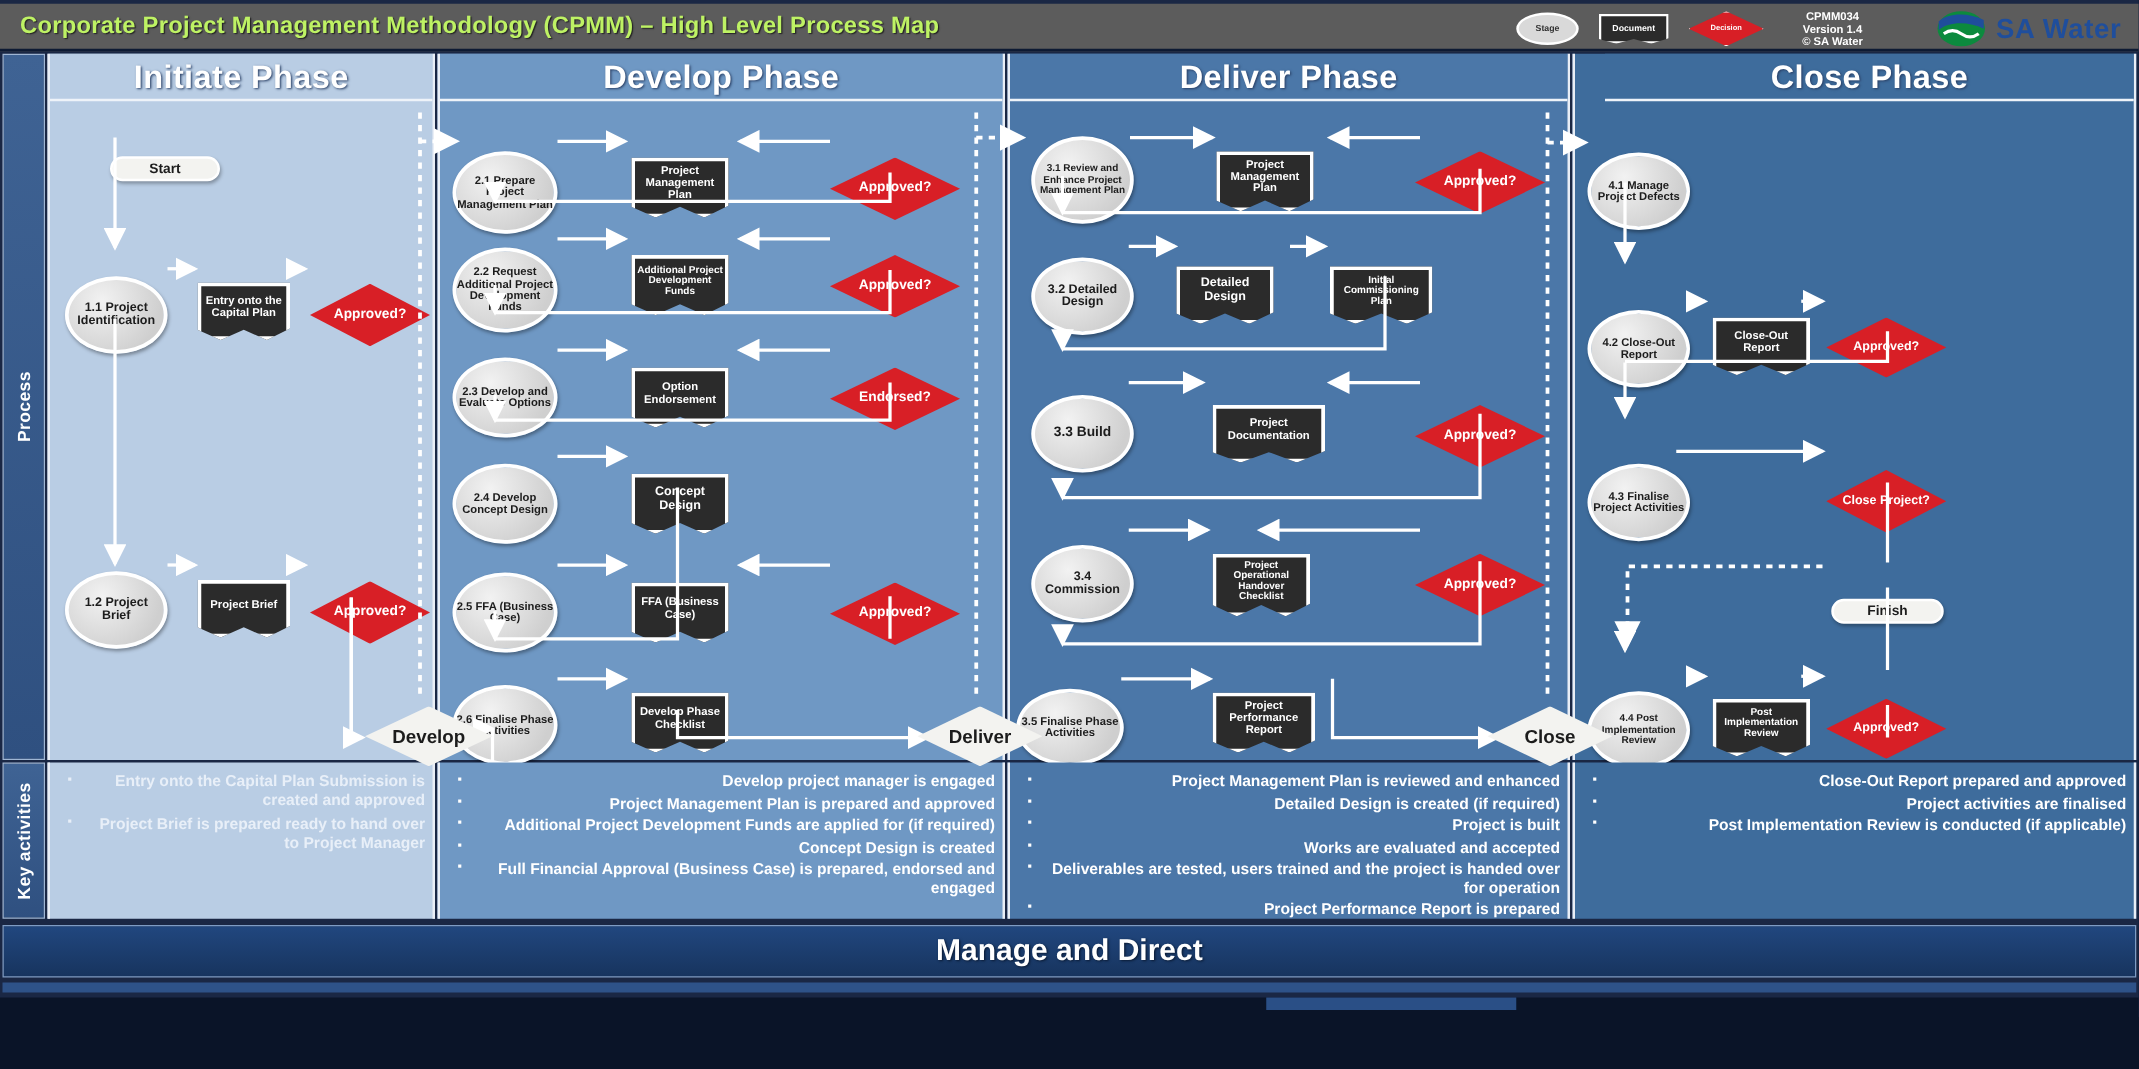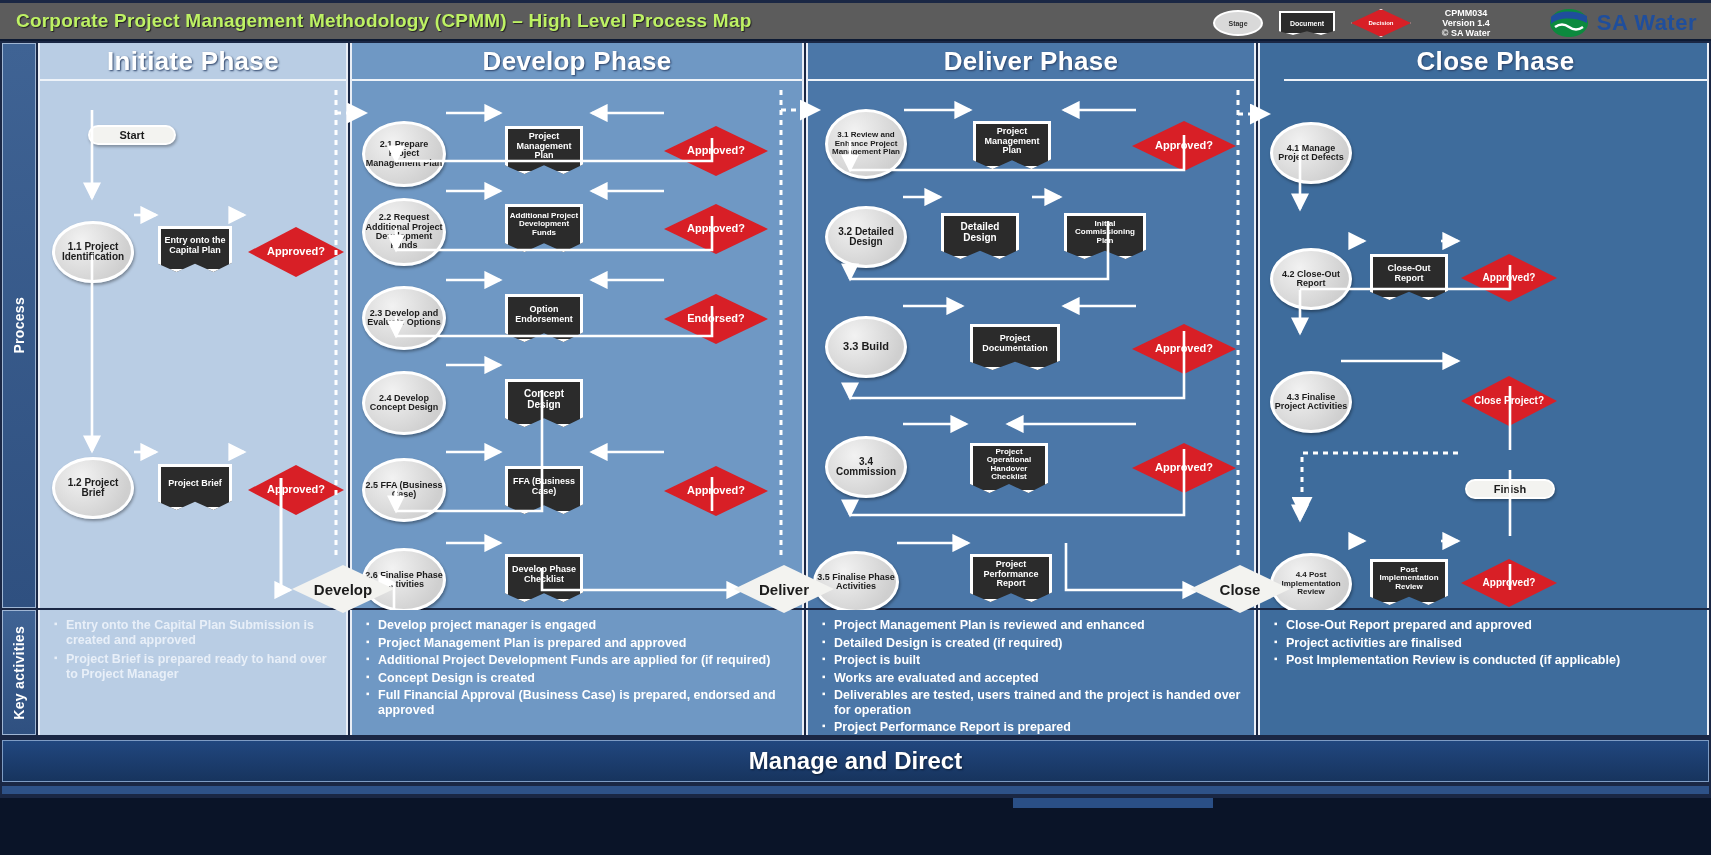--- a/index.html
+++ b/index.html
@@ -81,21 +81,21 @@
   
   .ka { position: absolute; top: 610px; height: 125px; border-left: 2px solid #e9eef6; border-right: 2px solid #e9eef6;
         padding: 8px 6px 4px 14px; overflow: hidden; }
   #ka-initiate { left: 38px;   width: 310px; background: #b9cde4; }
   #ka-develop  { left: 350px;  width: 454px; background: #6f98c4; }
   #ka-deliver  { left: 806px;  width: 450px; background: #4b77a8; }
   #ka-close    { left: 1258px; width: 451px; background: #3e6c9c; }
   .ka ul { list-style: none; }
   .ka li {
     position: relative; color: #ffffff; font-size: 12.5px; font-weight: bold;
-    line-height: 14.5px; margin-bottom: 3px; padding-left: 12px;
+    line-height: 14.5px; margin-bottom: 3px; padding-left: 12px; text-align: right;
   }
   .ka li::before { content: "\25AA"; position: absolute; left: 0; top: -1px; font-size: 10px; }
   #ka-initiate li { color: #e8eff8; margin-bottom: 5px; }
 
   
   .mgbar {
     position: absolute; left: 2px; top: 740px; width: 1707px; height: 42px;
     background: linear-gradient(180deg,#21477f,#17345e);
     border: 1px solid #7e9cc4;
     display: flex; align-items: center; justify-content: center;
@@ -357,21 +357,21 @@
       <li>Entry onto the Capital Plan Submission is created and approved</li>
       <li>Project Brief is prepared ready to hand over to Project Manager</li>
     </ul>
   </div>
   <div class="ka" id="ka-develop">
     <ul>
       <li>Develop project manager is engaged</li>
       <li>Project Management Plan is prepared and approved</li>
       <li>Additional Project Development Funds are applied for (if required)</li>
       <li>Concept Design is created</li>
-      <li>Full Financial Approval (Business Case) is prepared, endorsed and approved</li>
+      <li>Full Financial Approval (Business Case) is prepared, endorsed and engaged</li>
     </ul>
   </div>
   <div class="ka" id="ka-deliver">
     <ul>
       <li>Project Management Plan is reviewed and enhanced</li>
       <li>Detailed Design is created (if required)</li>
       <li>Project is built</li>
       <li>Works are evaluated and accepted</li>
       <li>Deliverables are tested, users trained and the project is handed over for operation</li>
       <li>Project Performance Report is prepared</li>

